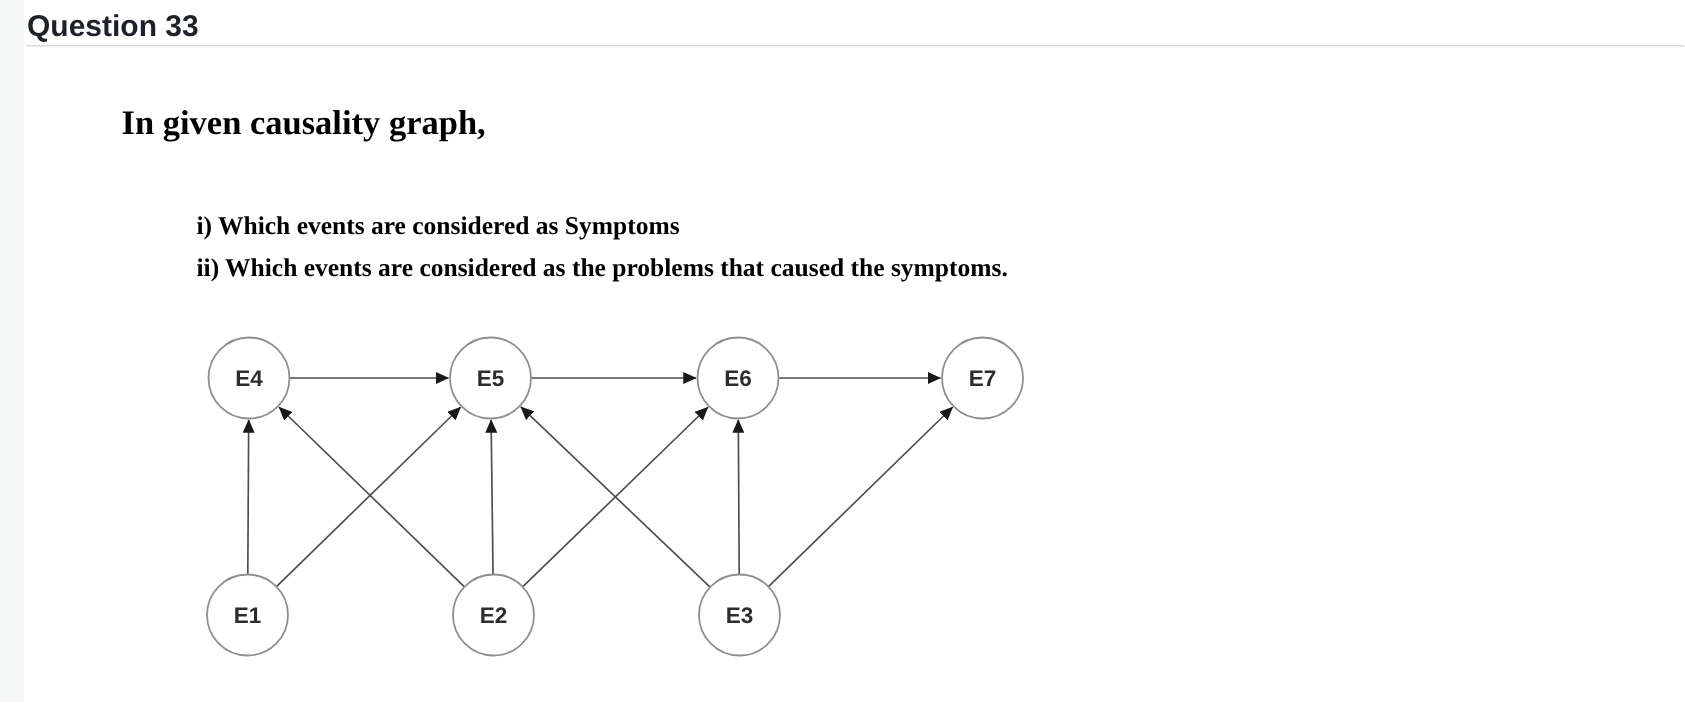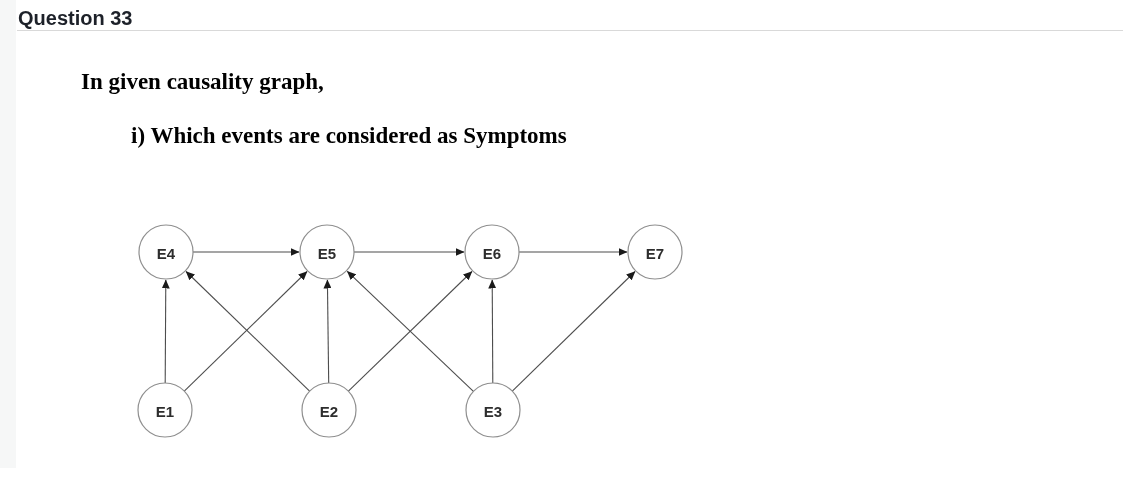--- a/index.html
+++ b/index.html
@@ -61,22 +61,22 @@
     left: 58px;
     top: 69px;
     font-size: 23px;
     line-height: 26px;
     white-space: nowrap;
     margin-left: 23px;
   }
   .sub-questions {
     position: absolute;
     left: 131px;
-    top: 122px;
-    font-size: 23px;
+    top: 137px;
+    font-size: 17px;
     line-height: 27.5px;
     white-space: nowrap;
   }
   .graph-svg {
     position: absolute;
     left: 0;
     top: 0;
     width: 1123px;
     height: 478px;
   }
@@ -94,20 +94,21 @@
   <div class="left-gutter"></div>
 
   <div class="question-header">
     <div class="title">Question 33</div>
   </div>
 
   <div class="question-body">
     <div class="intro-line">In given causality graph,</div>
     <div class="sub-questions">
       <div>i) Which events are considered as Symptoms</div>
+      <div>ii) Which events are considered as the problems that caused the symptoms.</div>
     </div>
   </div>
 
   <svg class="graph-svg" width="1123" height="478" viewBox="0 0 1123 478" xmlns="http://www.w3.org/2000/svg">
     <defs>
       <marker id="arrowhead" markerWidth="9" markerHeight="8" refX="8.5" refY="4" orient="auto" markerUnits="userSpaceOnUse">
         <path id="arrowhead-path" d="M0,0 L9,4 L0,8 Z" fill="#1a1a1a"></path>
       </marker>
     </defs>
     <g id="edge-layer">

